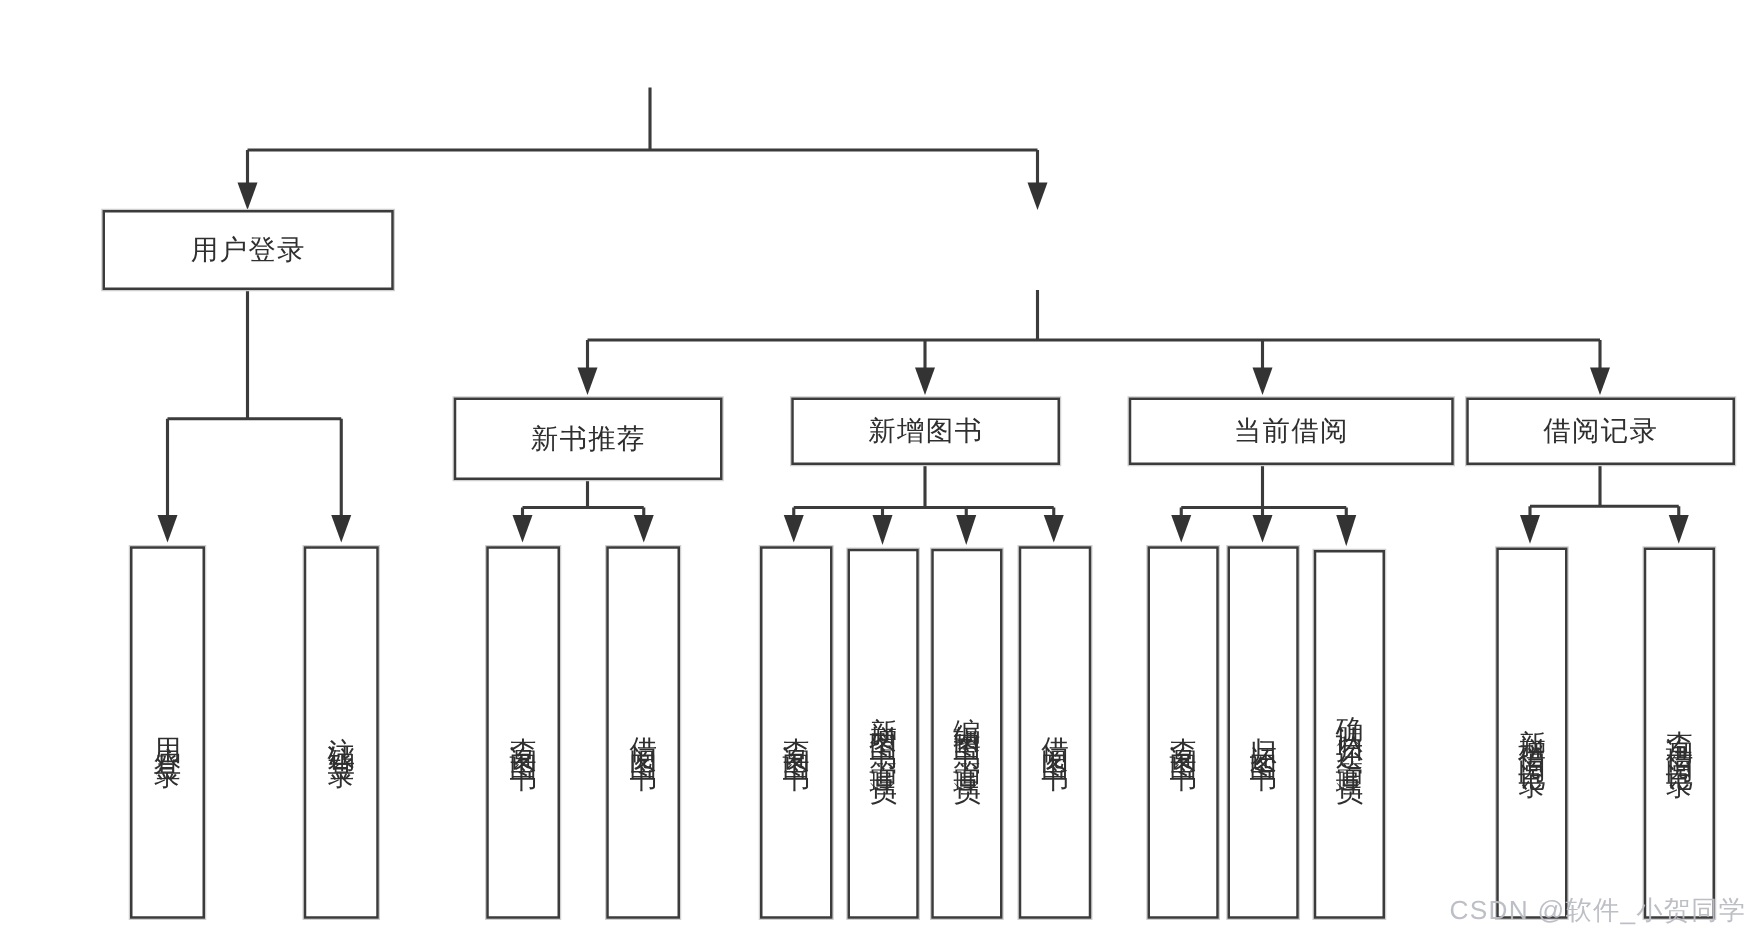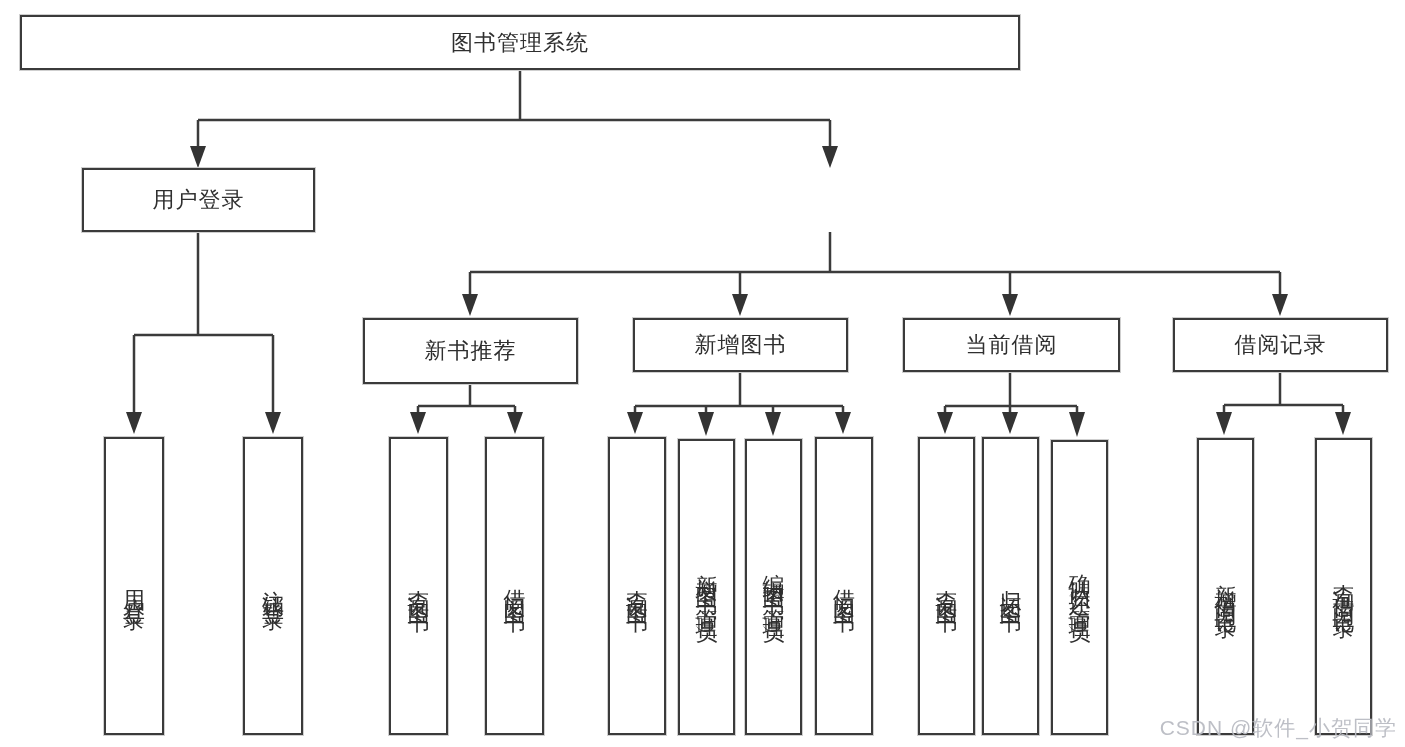--- a/index.html
+++ b/index.html
@@ -41,21 +41,21 @@
     white-space: nowrap;
   }
   
   #root   { left: 20px;  top: 15px;  width: 1000px; height: 55px; }
   
   #login  { left: 82px;  top: 168px; width: 233px; height: 64px; }
   #mgmt   { left: 712px; top: 168px; width: 236px; height: 64px; }
   
   #newrec { left: 363px; top: 318px; width: 215px; height: 66px; }
   #borrow { left: 633px; top: 318px; width: 215px; height: 54px; }
-  #curr   { left: 903px; top: 318px; width: 217px; height: 54px; }
+  #curr   { left: 903px; top: 318px; width: 260px; height: 54px; }
   #record { left: 1173px;top: 318px; width: 215px; height: 54px; }
   
   #lf1  { left: 104px;  top: 437px; width: 60px; height: 298px; }
   #lf2  { left: 243px;  top: 437px; width: 60px; height: 298px; }
   #lf3  { left: 389px;  top: 437px; width: 59px; height: 298px; }
   #lf4  { left: 485px;  top: 437px; width: 59px; height: 298px; }
   #lf5  { left: 608px;  top: 437px; width: 58px; height: 298px; }
   #lf6  { left: 678px;  top: 439px; width: 57px; height: 296px; }
   #lf7  { left: 745px;  top: 439px; width: 57px; height: 296px; }
   #lf8  { left: 815px;  top: 437px; width: 58px; height: 298px; }
@@ -140,23 +140,20 @@
       <polygon points="765,412 781,412 773,436"></polygon>
       <polygon points="835,412 851,412 843,434"></polygon>
       <polygon points="937,412 953,412 945,434"></polygon>
       <polygon points="1002,412 1018,412 1010,434"></polygon>
       <polygon points="1069,412 1085,412 1077,437"></polygon>
       <polygon points="1216,412 1232,412 1224,435"></polygon>
       <polygon points="1335,412 1351,412 1343,435"></polygon>
     </g>
   </svg>
 
-  <div id="root" class="box h">
-    <span>图书管理系统</span>
-  </div>
 
   <div id="login" class="box h">
     <span>用户登录</span>
   </div>
 
   <div id="newrec" class="box h">
     <span>新书推荐</span>
   </div>
   <div id="borrow" class="box h">
     <span>新增图书</span>

